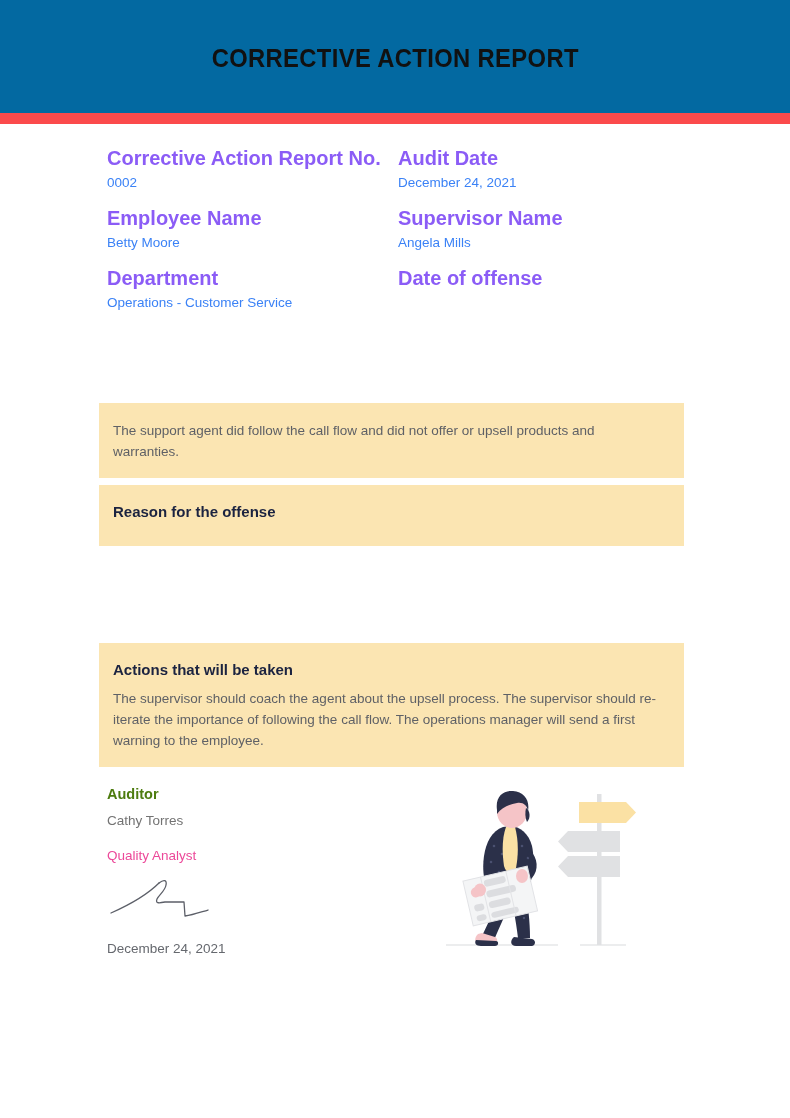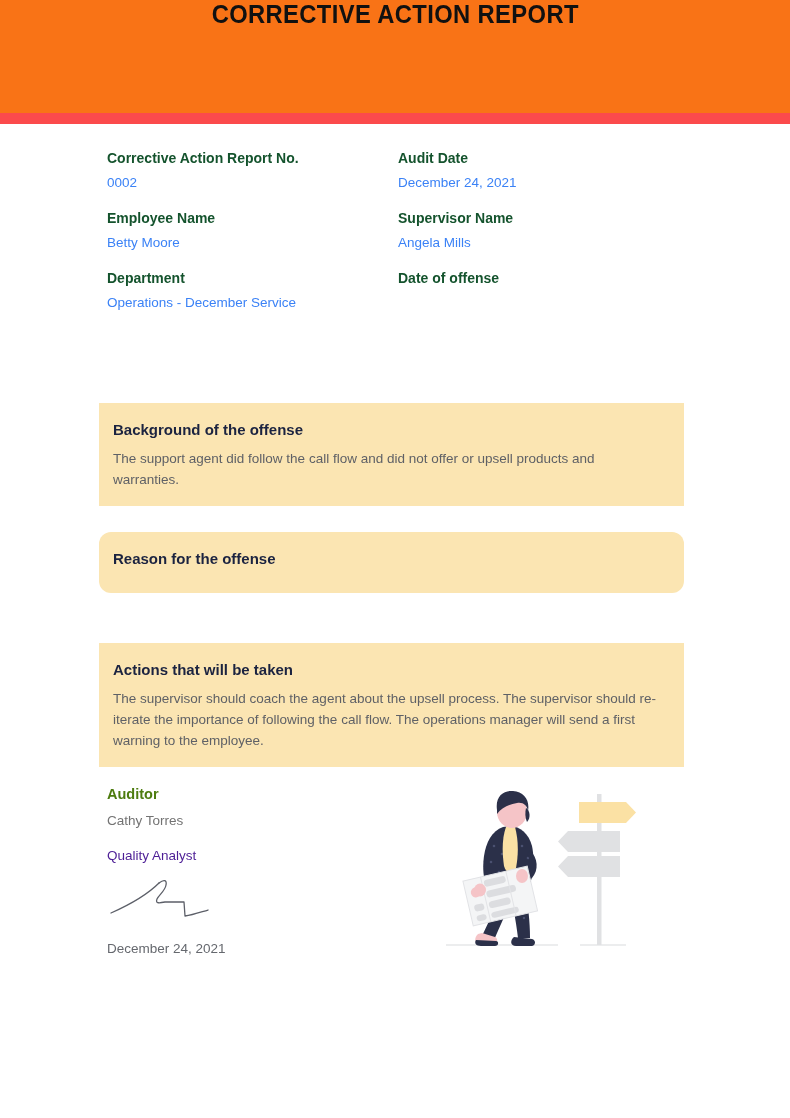--- a/index.html
+++ b/index.html
@@ -14,22 +14,23 @@
     font-family: "Liberation Sans", sans-serif;
     -webkit-font-smoothing: antialiased;
   }
 
   
   .header-band {
     position: absolute;
     left: 0; top: 0;
     width: 790px;
     height: 116px;
-    background: #f97316;
+    background: #0369a1;
     display: flex;
+    align-items: center;
     justify-content: center;
   }
   .doc-title {
     font-size: 25px;
     font-weight: bold;
     letter-spacing: 0.4px;
     color: #111111;
     text-transform: uppercase;
     font-family: "Liberation Sans Narrow", "Liberation Sans", sans-serif;
     transform: scaleX(0.95);
@@ -52,23 +53,23 @@
   .meta-col {
     position: absolute;
     top: 0;
   }
   .meta-col.left  { left: 0px;   width: 285px; }
   .meta-col.right { left: 291px; width: 285px; }
 
   .field { margin-bottom: 16px; }
   .field:last-child { margin-bottom: 0; }
   .field-label {
-    font-size: 14px;
-    font-weight: bold;
-    color: #14532d;
+    font-size: 20px;
+    font-weight: bold;
+    color: #8b5cf6;
     line-height: 20px;
     margin-bottom: 5px;
   }
   .field-value {
     font-size: 13.5px;
     color: #3b82f6;
     line-height: 19px;
   }
 
   
@@ -108,21 +109,21 @@
     margin-bottom: 7px;
   }
   .auditor-name {
     font-size: 13.5px;
     color: #737373;
     line-height: 19px;
     margin-bottom: 16px;
   }
   .auditor-role {
     font-size: 13.5px;
-    color: #4c1d95;
+    color: #ec4899;
     line-height: 19px;
   }
   .signature {
     margin-top: 6px;
     height: 50px;
   }
   .auditor-date {
     font-size: 13.5px;
     color: #65686e;
     line-height: 19px;
@@ -152,46 +153,45 @@
     <div class="field">
       <div class="field-label">Corrective Action Report No.</div>
       <div class="field-value">0002</div>
     </div>
     <div class="field">
       <div class="field-label">Employee Name</div>
       <div class="field-value">Betty Moore</div>
     </div>
     <div class="field">
       <div class="field-label">Department</div>
-      <div class="field-value">Operations - December Service</div>
+      <div class="field-value">Operations - Customer Service</div>
     </div>
   </div>
 
   <div class="meta-col right">
     <div class="field">
       <div class="field-label">Audit Date</div>
       <div class="field-value">December 24, 2021</div>
     </div>
     <div class="field">
       <div class="field-label">Supervisor Name</div>
       <div class="field-value">Angela Mills</div>
     </div>
     <div class="field">
       <div class="field-label">Date of offense</div>
     </div>
   </div>
 
 </div>
 
 <div class="section" style="top:403px;">
-  <div class="section-title">Background of the offense</div>
   <div class="section-body">The support agent did follow the call flow and did not offer or upsell products and warranties.</div>
 </div>
 
-<div class="section" style="top:532px;border-radius:12px;">
+<div class="section" style="top:485px;">
   <div class="section-title">Reason for the offense</div>
 </div>
 
 <div class="section" style="top:643px;">
   <div class="section-title">Actions that will be taken</div>
   <div class="section-body">The supervisor should coach the agent about the upsell process. The supervisor should re-iterate the importance of following the call flow. The operations manager will send a first warning to the employee.</div>
 </div>
 
 <div class="auditor">
   <div class="auditor-label">Auditor</div>

